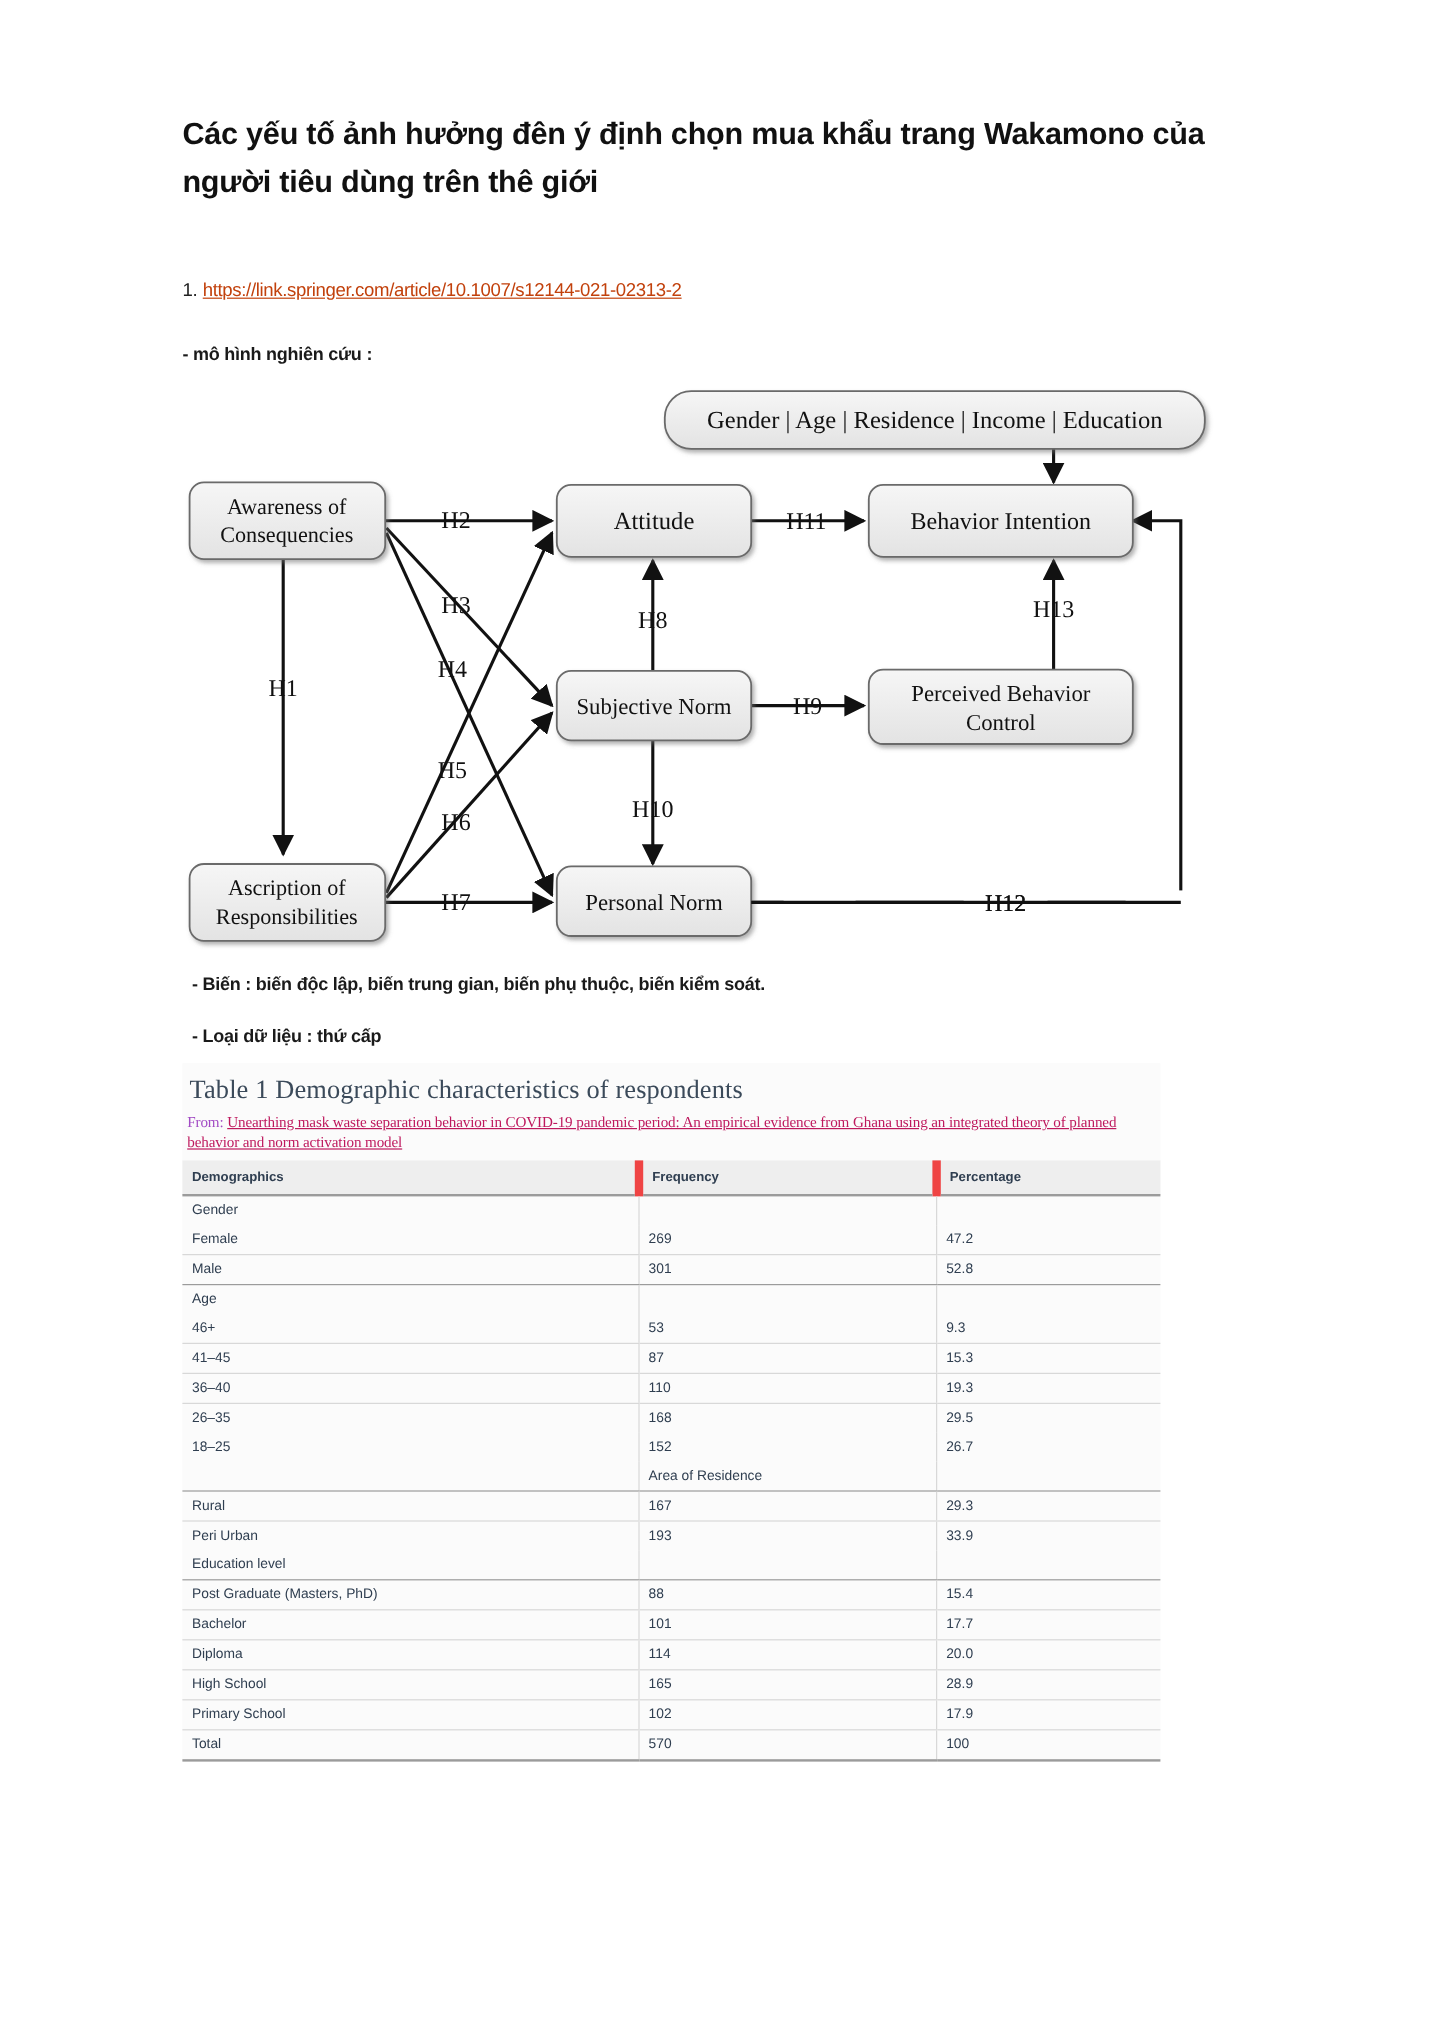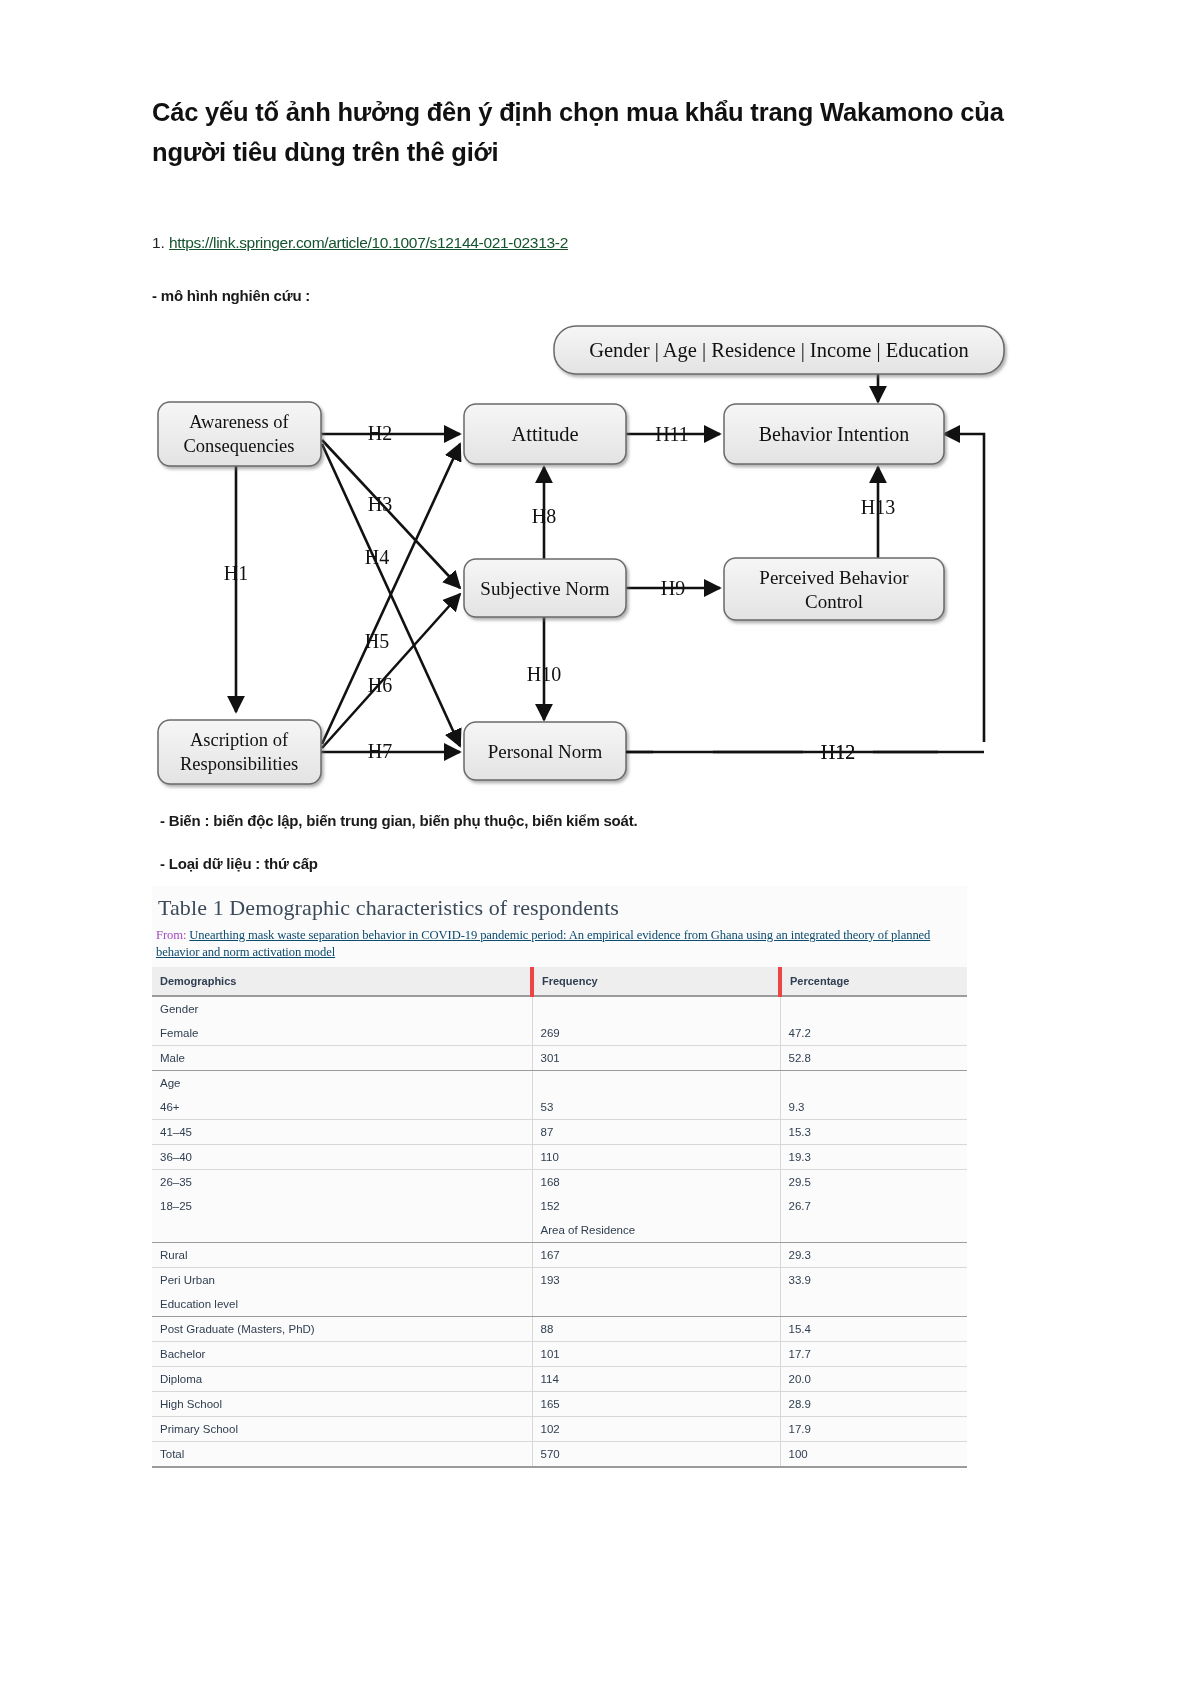--- a/index.html
+++ b/index.html
@@ -42,21 +42,21 @@
 
   
   .link-line {
     margin-top: 62px;
     font-size: 15.5px;
     color: #222;
     letter-spacing: -0.1px;
   }
   .link-line .num { color: #222; }
   .ext-link {
-    color: #14532d;
+    color: #c2410c;
     text-decoration: underline;
     letter-spacing: -0.3px;
     cursor: pointer;
   }
 
   
   .note {
     font-size: 15px;
     color: #1a1a1a;
     letter-spacing: -0.2px;
@@ -94,21 +94,21 @@
     font-family: "Liberation Serif", serif;
     font-size: 12.6px;
     line-height: 17px;
     color: #a24bc4;
     padding: 0 4px 6px 4px;
     letter-spacing: -0.1px;
   }
   .table-source .src-link {
     text-decoration: underline;
     cursor: pointer;
-    color: #0c4a6e;
+    color: #be185d;
   }
   table.demo {
     border-collapse: collapse;
     width: 815px;
     font-size: 11.5px;
     table-layout: fixed;
   }
   table.demo th, table.demo td {
     text-align: left;
     padding: 6px 8px;
@@ -127,21 +127,21 @@
   table.demo col.c1 { width: 380px; }
   table.demo col.c2 { width: 248px; }
   table.demo col.c3 { width: 187px; }
 
   table.demo tbody td { border-bottom: 1px solid #d8d8d8; }
   table.demo tbody tr.no-rule td { border-bottom: none; }
   table.demo tbody tr.group td { border-bottom: none; }
   table.demo tbody tr.group-end td { border-bottom: 1px solid #9b9b9b; }
   table.demo tbody td.mid { border-left: 1px solid #d8d8d8; }
   table.demo tbody td.right { border-left: 1px solid #d8d8d8; }
-  table.demo thead th.mid, table.demo thead th.right { border-left: 4px solid #ef4444; }
+  table.demo thead th.mid, table.demo thead th.right { border-left: 7px solid #ef4444; }
   table.demo tbody tr.last td { border-bottom: 2px solid #9b9b9b; }
   .blur { filter: blur(0.35px); }
 </style>
 </head>
 <body>
 
 <div class="page">
   <div class="doc-body">
 
     <h1 class="doc-title">Các yếu tố ảnh hưởng đên ý định chọn mua khẩu trang Wakamono của người tiêu dùng trên thê giới</h1>

